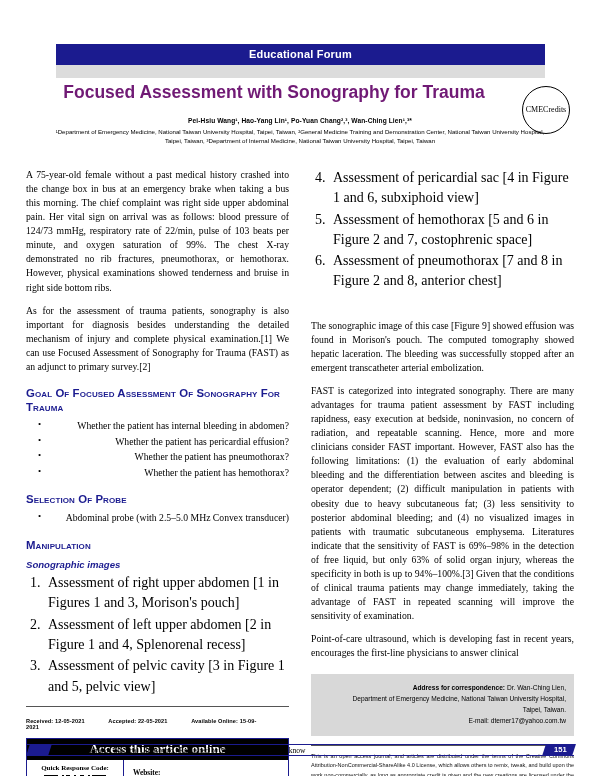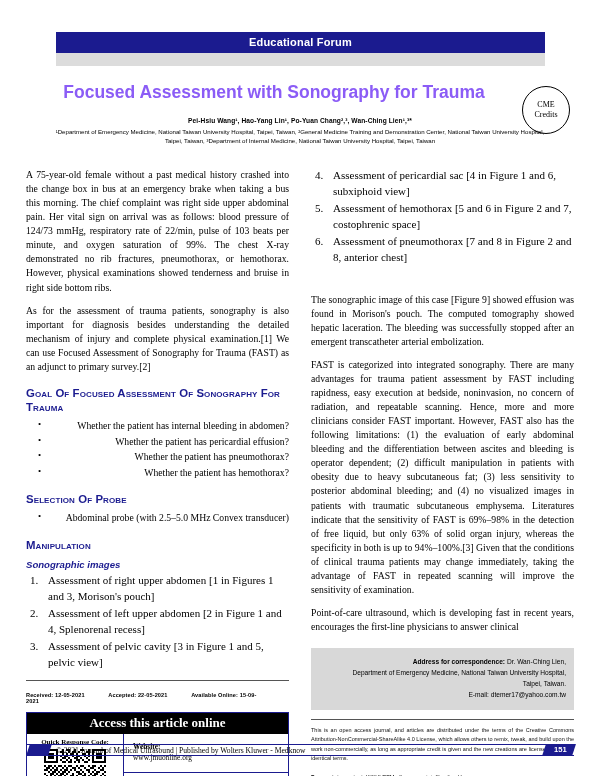--- a/index.html
+++ b/index.html
@@ -21,21 +21,21 @@
     height: 776px;
     position: relative;
     box-sizing: border-box;
     padding: 0;
   }
 
   
   .banner-wrap {
     position: absolute;
     left: 56px;
-    top: 32px;
+    top: 44px;
     width: 489px;
   }
   .banner {
     background: #1b1b8f;
     color: #ffffff;
     text-align: center;
     font-family: "Liberation Sans", sans-serif;
     font-weight: bold;
     font-size: 11px;
     letter-spacing: .2px;
@@ -51,21 +51,21 @@
     position: absolute;
     left: 26px;
     top: 82px;
     width: 548px;
     text-align: center;
   }
   .doc-title {
     font-family: "Liberation Sans", sans-serif;
     font-weight: bold;
     font-size: 17.5px;
-    color: #8b5cf6;
+    color: #701a75;
     line-height: 1.2;
     margin: 0 0 14px 0;
     padding-right: 52px;
   }
   .authors {
     font-family: "Liberation Sans", sans-serif;
     font-weight: bold;
     font-size: 6.6px;
     color: #000;
     margin: 0 0 3px 0;
@@ -83,21 +83,21 @@
   
   .cme {
     position: absolute;
     right: 30px;
     top: 86px;
     width: 46px;
     height: 46px;
     border: 1.2px solid #000;
     border-radius: 50%;
     display: flex;
-    flex-direction: column;
+    flex-direction: row;
     align-items: center;
     justify-content: center;
     font-family: "Liberation Serif", serif;
     font-size: 8px;
     line-height: 1.25;
     text-align: center;
   }
 
   
   .cols {
@@ -159,21 +159,21 @@
     font-size: 9px;
   }
 
   ol.numlist {
     margin: 0;
     padding-left: 22px;
     list-style: none;
     counter-reset: nl;
   }
   ol.numlist li {
-    font-size: 11px;
+    font-size: 14px;
     line-height: 1.45;
     position: relative;
     margin: 0 0 1px 0;
     counter-increment: nl;
   }
   ol.numlist li::before {
     content: counter(nl) ".";
     position: absolute;
     left: -18px;
     top: 0;

